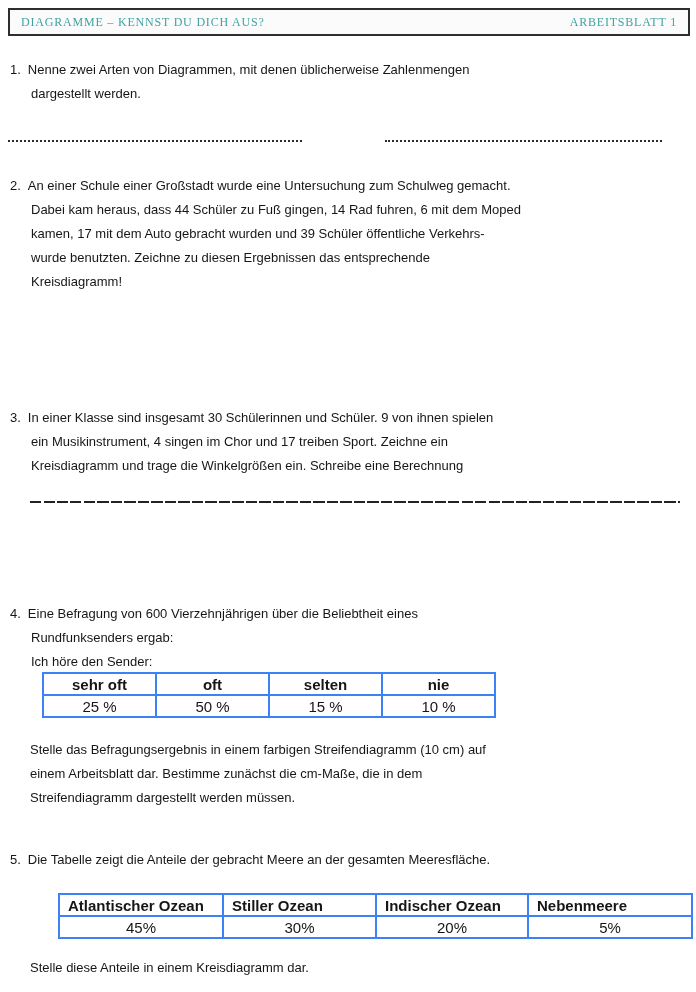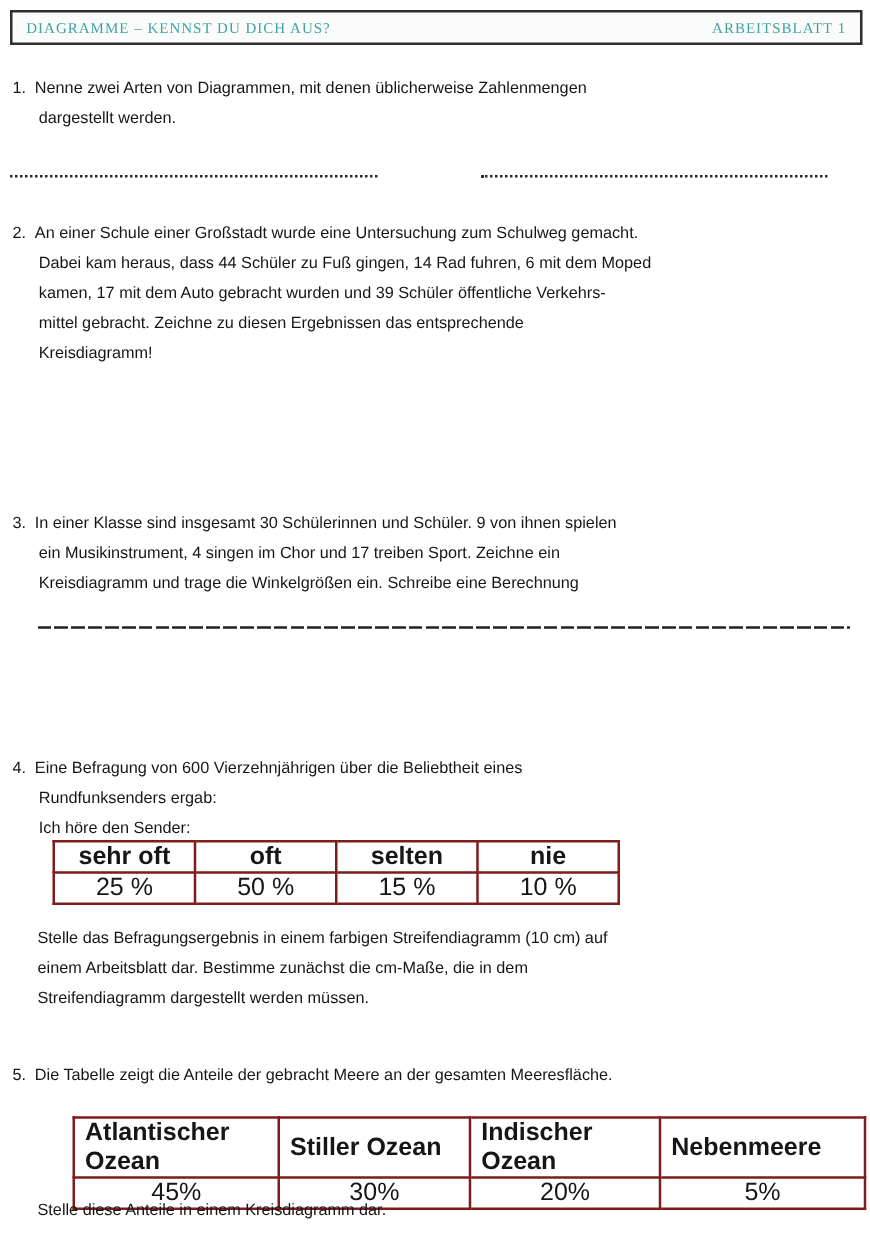--- a/index.html
+++ b/index.html
@@ -40,21 +40,21 @@
   }
   .dot-left  { top:130px; left:8px;   width:294px; }
   .dot-right { top:130px; left:385px; width:277px; }
   .underscore-line {
     position:absolute; top:501px; left:30px;
     width:650px; height:2px;
     background:repeating-linear-gradient(90deg,#222 0 11px,transparent 11px 13.5px);
   }
   
   table { border-collapse:collapse; table-layout:fixed; position:absolute; }
-  td,th { border:2px solid #7f1d1d; height:20px; padding:0; font-size:20px;margin-left:10px; }
+  td,th { border:2px solid #3b82f6; height:20px; padding:0; font-size:15px;margin-left:10px; }
   .t1 { top:672px; left:42px; width:452px; }
   .t1 th { font-weight:bold; text-align:center; }
   .t1 td { text-align:center; }
   .t2 { top:893px; left:58px; width:633px; }
   .t2 th { font-weight:bold; text-align:left; padding-left:8px; }
   .t2 td { text-align:center; }
 </style>
 </head>
 <body>
 
@@ -68,21 +68,21 @@
   <div class="qline indent">dargestellt werden.</div>
 </section>
 
 <div class="dotline dot-left"></div>
 <div class="dotline dot-right"></div>
 
 <section class="question" style="top:174px">
   <div class="qline"><span class="qnum">2.</span><span>An einer Schule einer Großstadt wurde eine Untersuchung zum Schulweg gemacht.</span></div>
   <div class="qline indent">Dabei kam heraus, dass 44 Schüler zu Fuß gingen, 14 Rad fuhren, 6 mit dem Moped</div>
   <div class="qline indent">kamen, 17 mit dem Auto gebracht wurden und 39 Schüler öffentliche Verkehrs-</div>
-  <div class="qline indent">mittel gebracht. Zeichne zu diesen Ergebnissen das entsprechende</div>
+  <div class="qline indent">wurde benutzten. Zeichne zu diesen Ergebnissen das entsprechende</div>
   <div class="qline indent">Kreisdiagramm!</div>
 </section>
 
 <section class="question" style="top:406px">
   <div class="qline"><span class="qnum">3.</span><span>In einer Klasse sind insgesamt 30 Schülerinnen und Schüler. 9 von ihnen spielen</span></div>
   <div class="qline indent">ein Musikinstrument, 4 singen im Chor und 17 treiben Sport. Zeichne ein</div>
   <div class="qline indent">Kreisdiagramm und trage die Winkelgrößen ein. Schreibe eine Berechnung</div>
 </section>
 
 <div class="underscore-line"></div>

